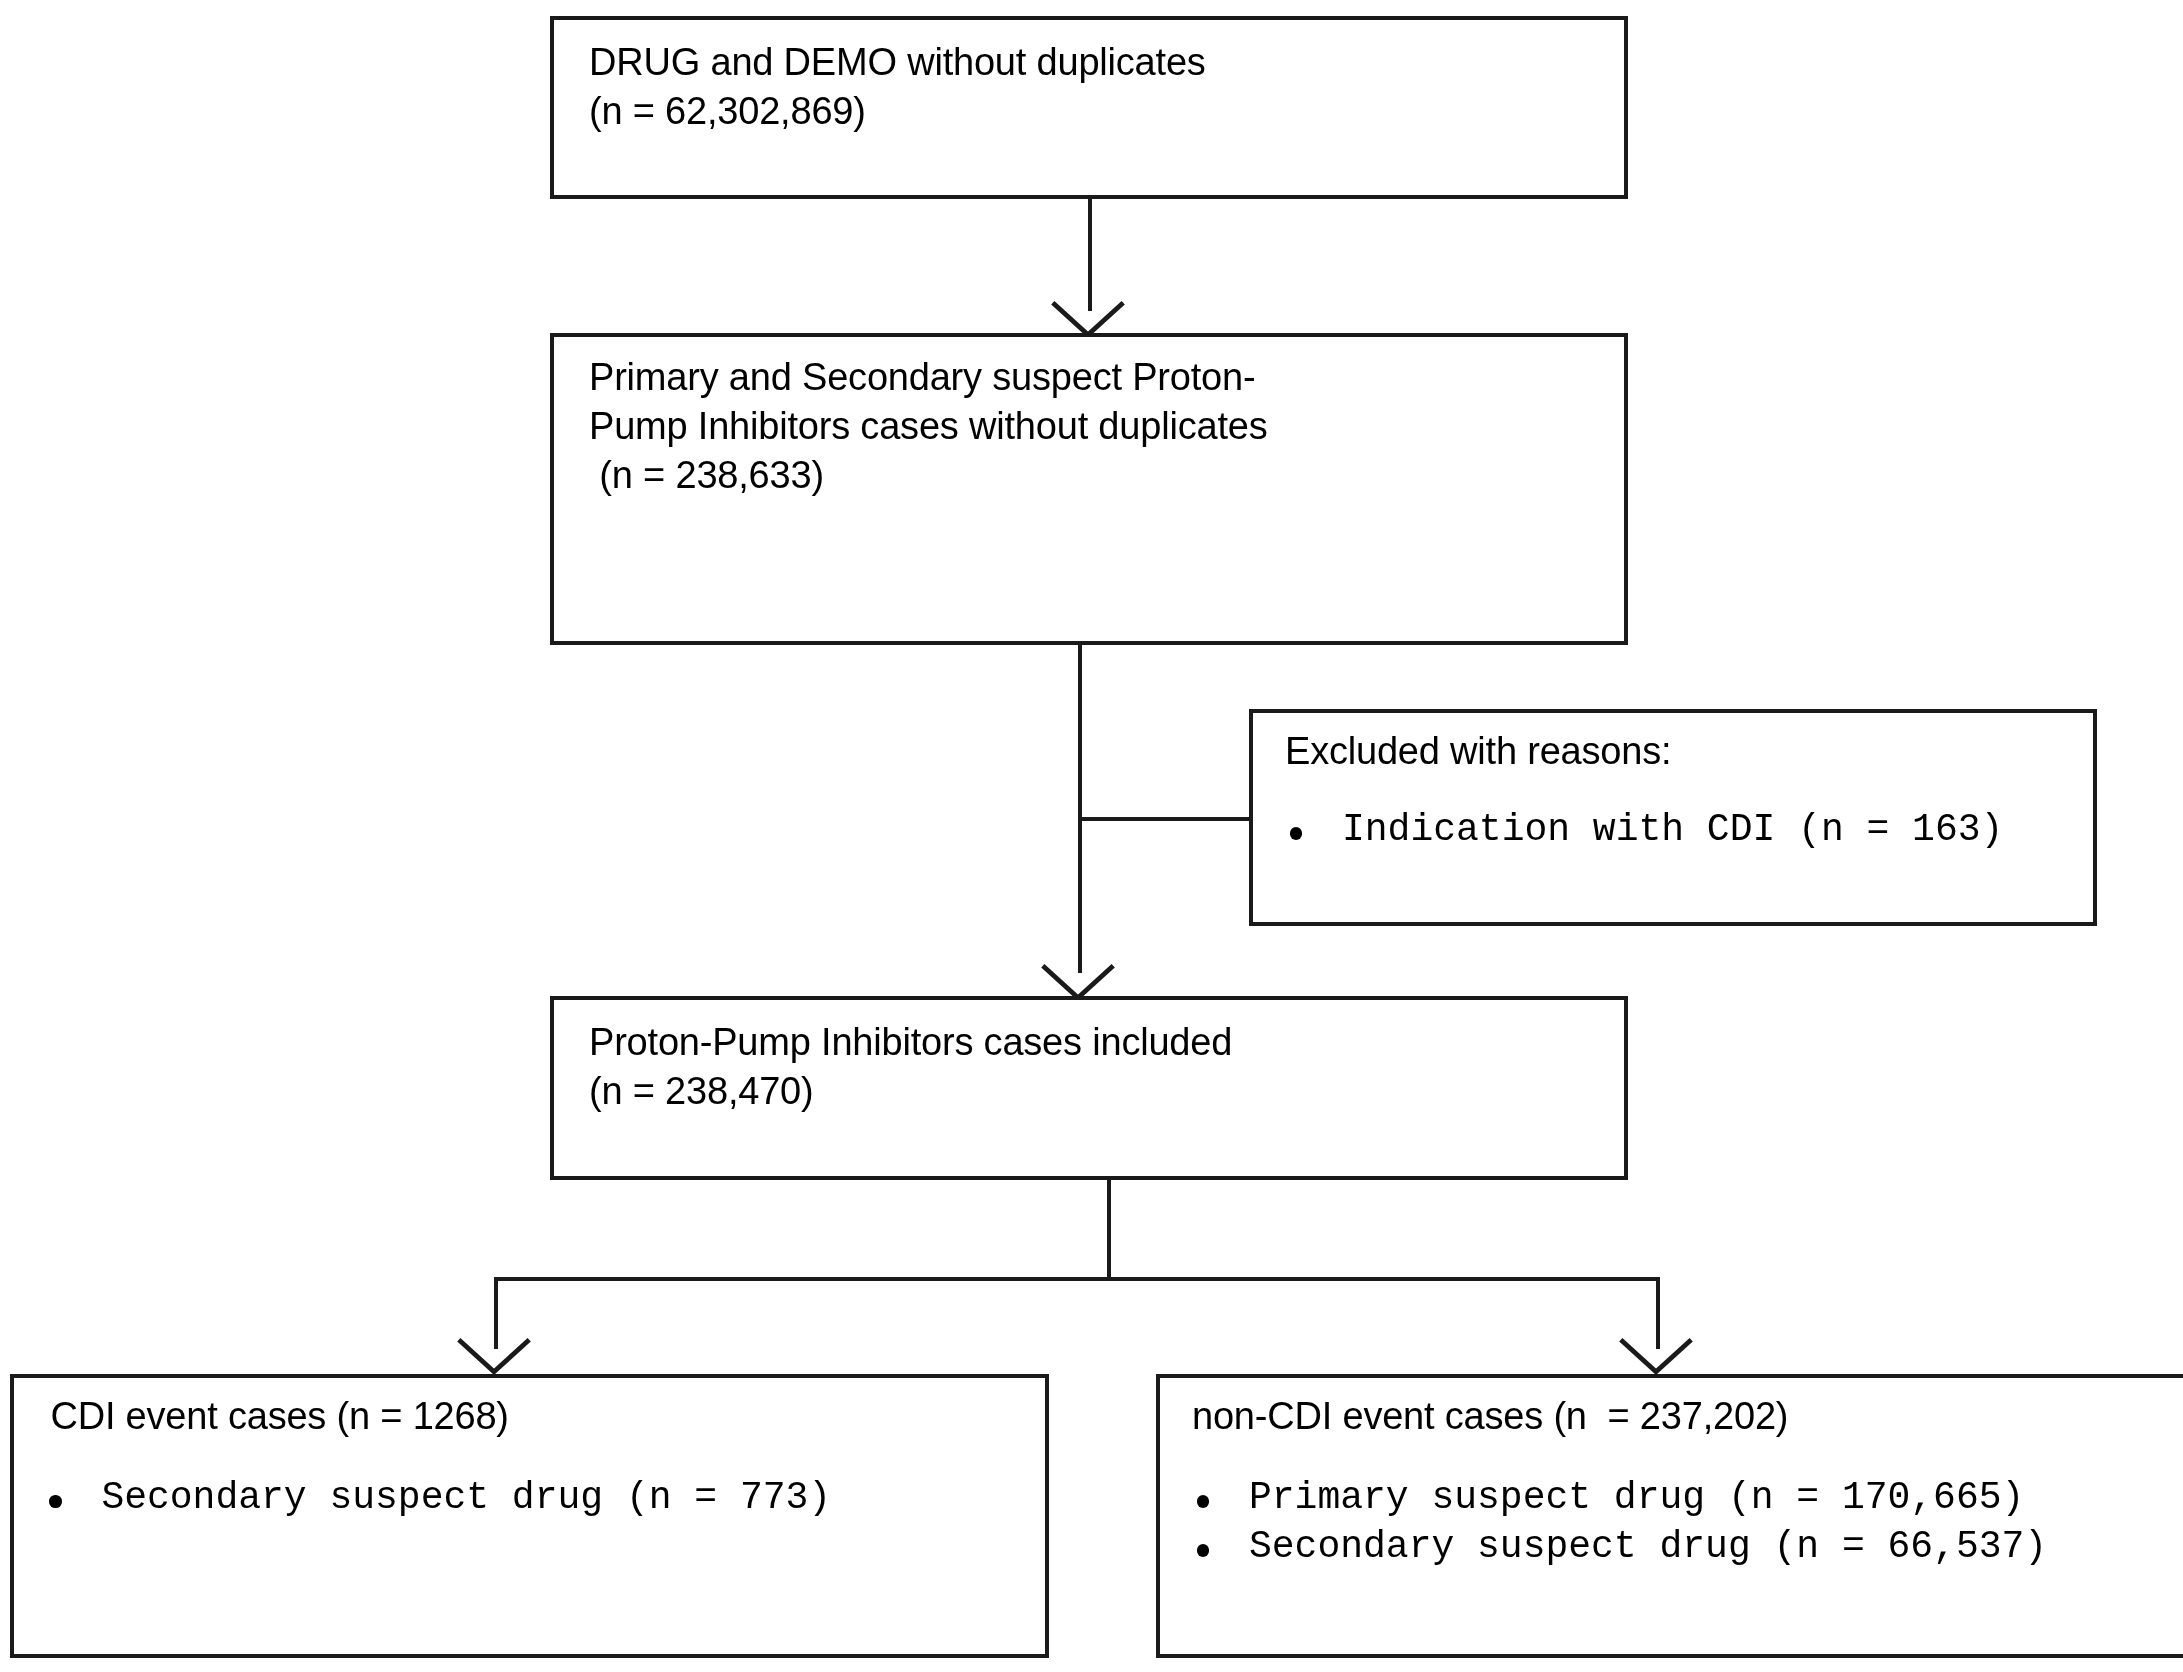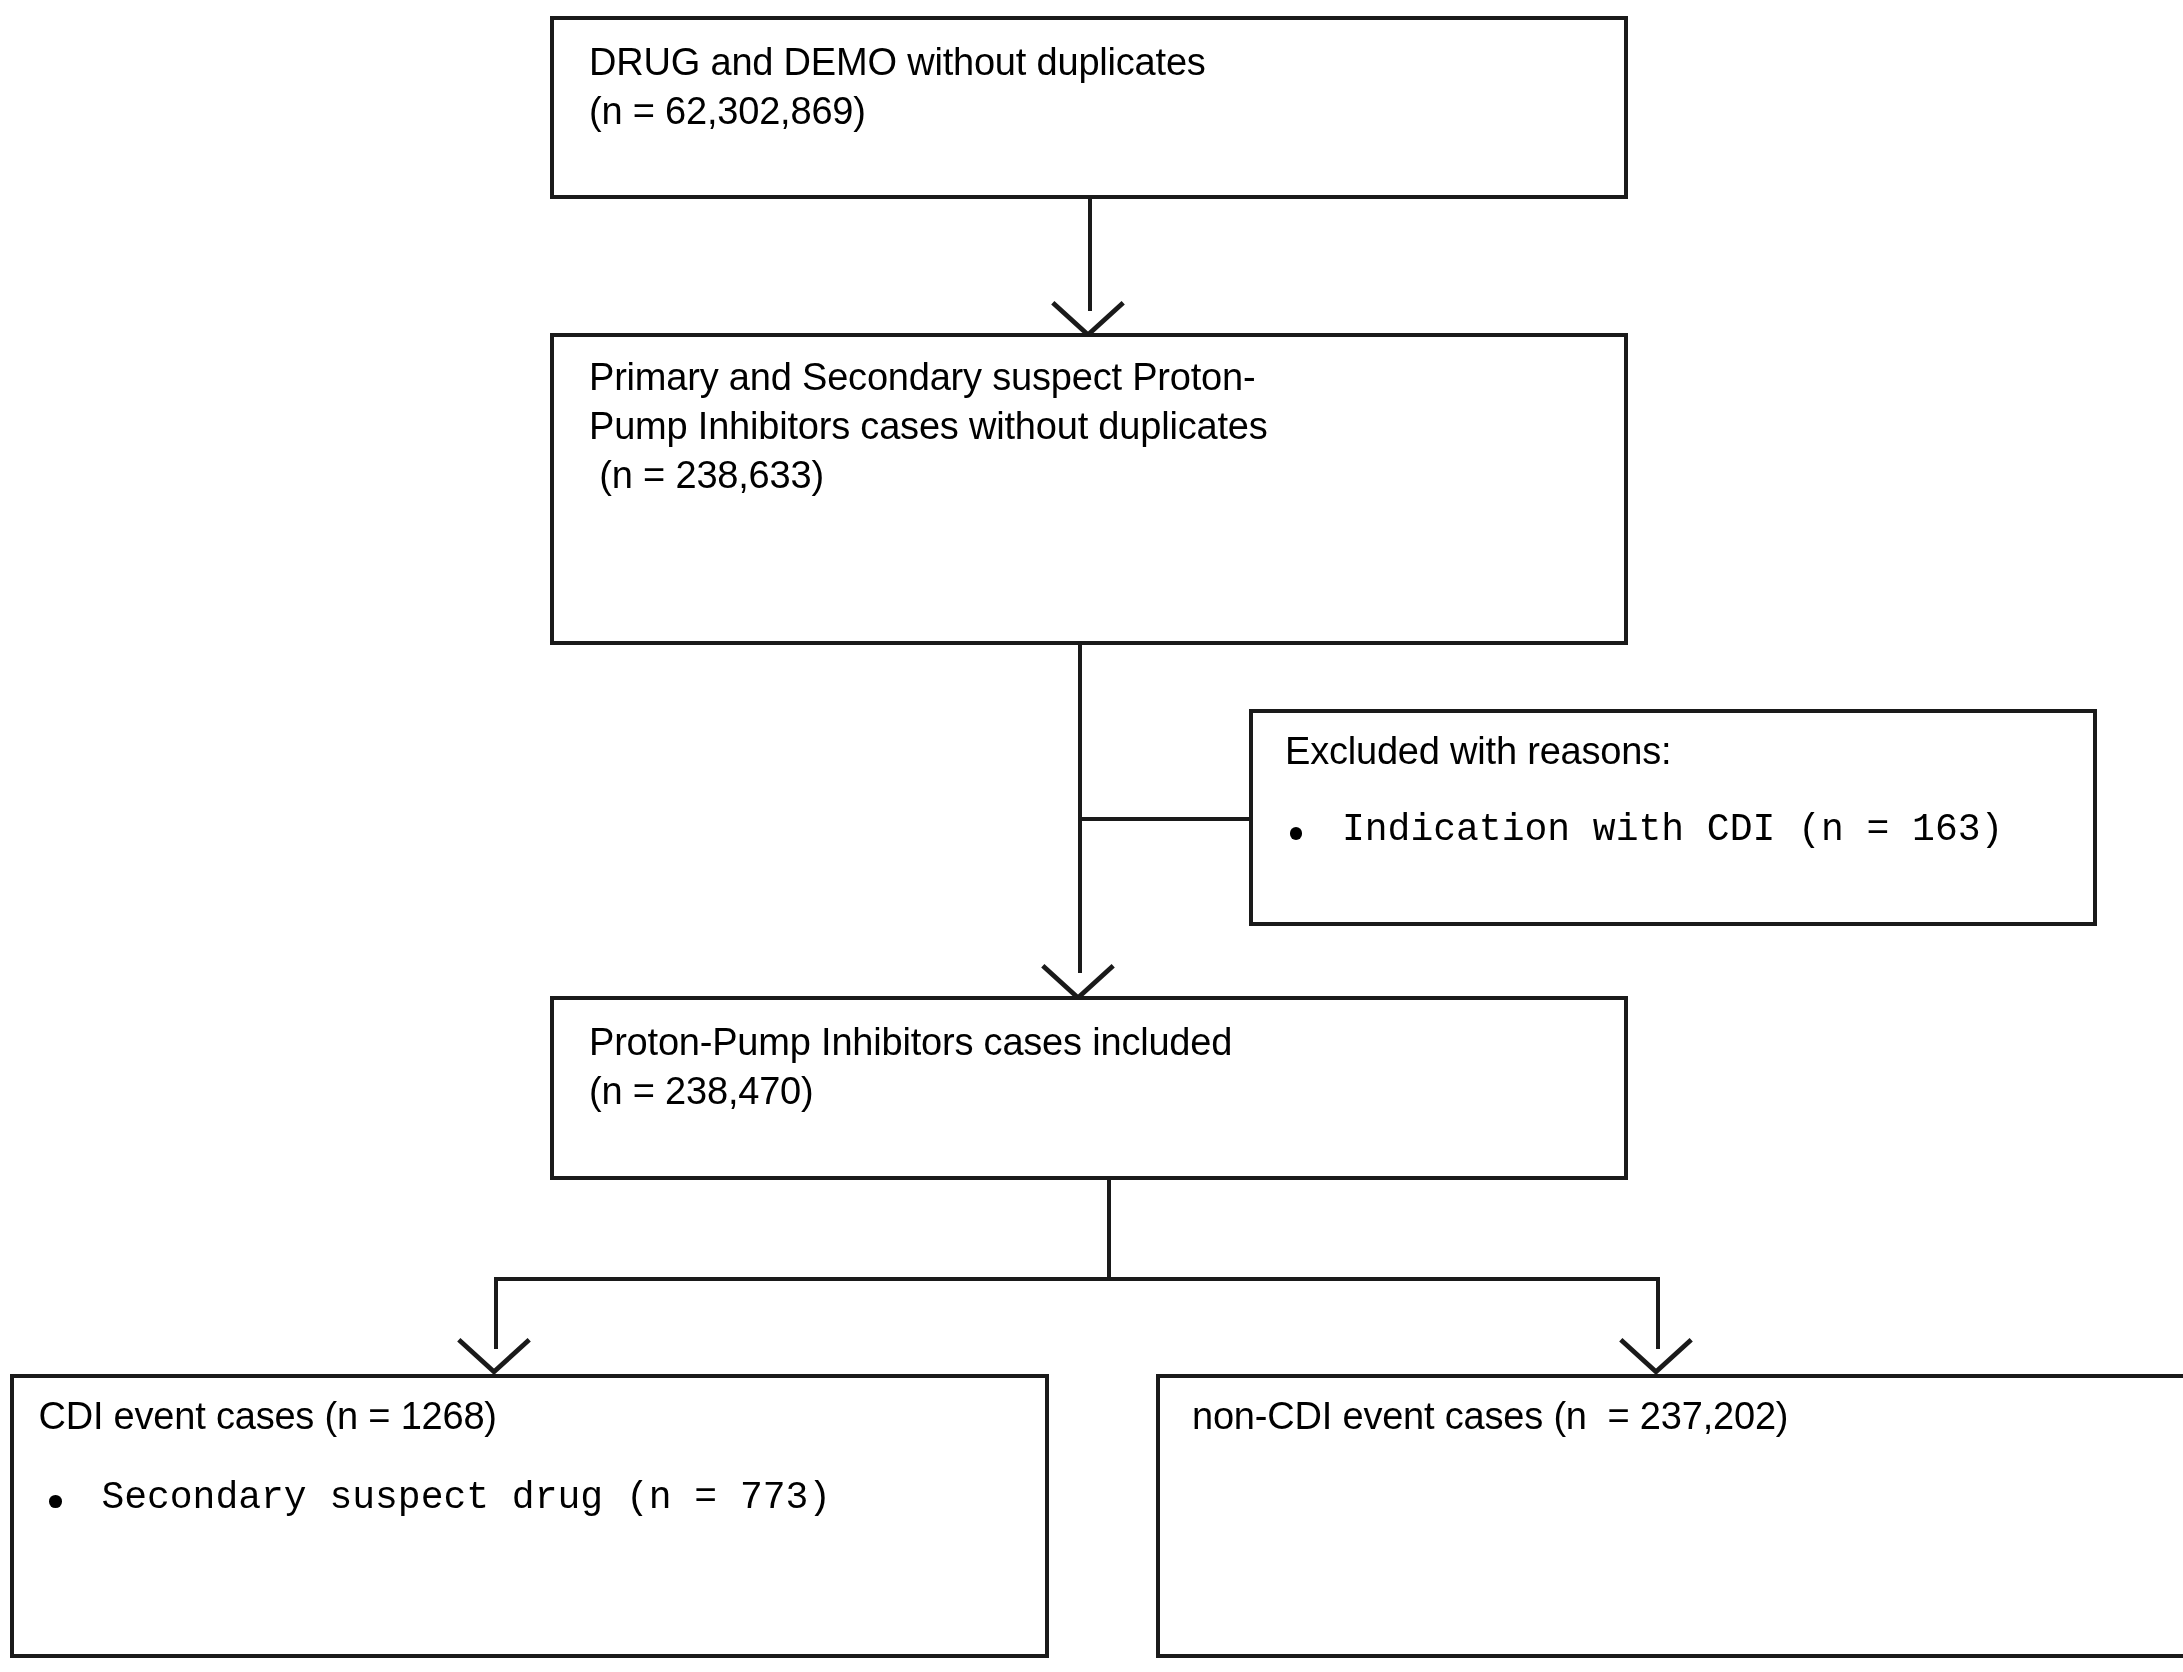--- a/index.html
+++ b/index.html
@@ -81,21 +81,21 @@
   #box-suspect-text  { left: 35px;   top: 16px; }
 
   #box-excluded      { left: 1249px; top: 709px;  width: 848px; height: 217px; }
   #box-excluded-text { left: 32px;   top: 14.3px; }
   #box-excluded-list { left: 32px;   top: 92px; }
 
   #box-included      { left: 550px;  top: 996px; width: 1078px; height: 184px; }
   #box-included-text { left: 35px;   top: 17.5px; }
 
   #box-cdi           { left: 10.4px;   top: 1374px; width: 1039px; height: 284px; }
-  #box-cdi-text      { left: 24px;   top: 14.3px; text-align: right; }
+  #box-cdi-text      { left: 36px;   top: 14.3px; text-align: right; }
   #box-cdi-list      { left: 30px;   top: 95px; }
 
   #box-noncdi        { left: 1134px; top: 1374px; width: 1035px; height: 284px; margin-left: 22px; }
   #box-noncdi-text   { left: 32px;   top: 14.3px; }
   #box-noncdi-list   { left: 32px;   top: 95px; }
 
   
   #conn-1-stem  { left: 1088px; top: 199px;  height: 112px; }
   #conn-1-head  { left: 1048px; top: 301px; }
 
@@ -178,16 +178,20 @@
 
   <div class="box" id="box-cdi">
     <div class="box-text" id="box-cdi-text">CDI event cases (n = 1268)</div>
     <ul class="bullet-list" id="box-cdi-list">
       <li>Secondary suspect drug (n = 773)</li>
     </ul>
   </div>
 
   <div class="box" id="box-noncdi">
     <div class="box-text" id="box-noncdi-text">non-CDI event cases (n  = 237,202)</div>
+    <ul class="bullet-list" id="box-noncdi-list">
+      <li>Primary suspect drug (n = 170,665)</li>
+      <li>Secondary suspect drug (n = 66,537)</li>
+    </ul>
   </div>
 
 </div>
 
 
 </body></html>

